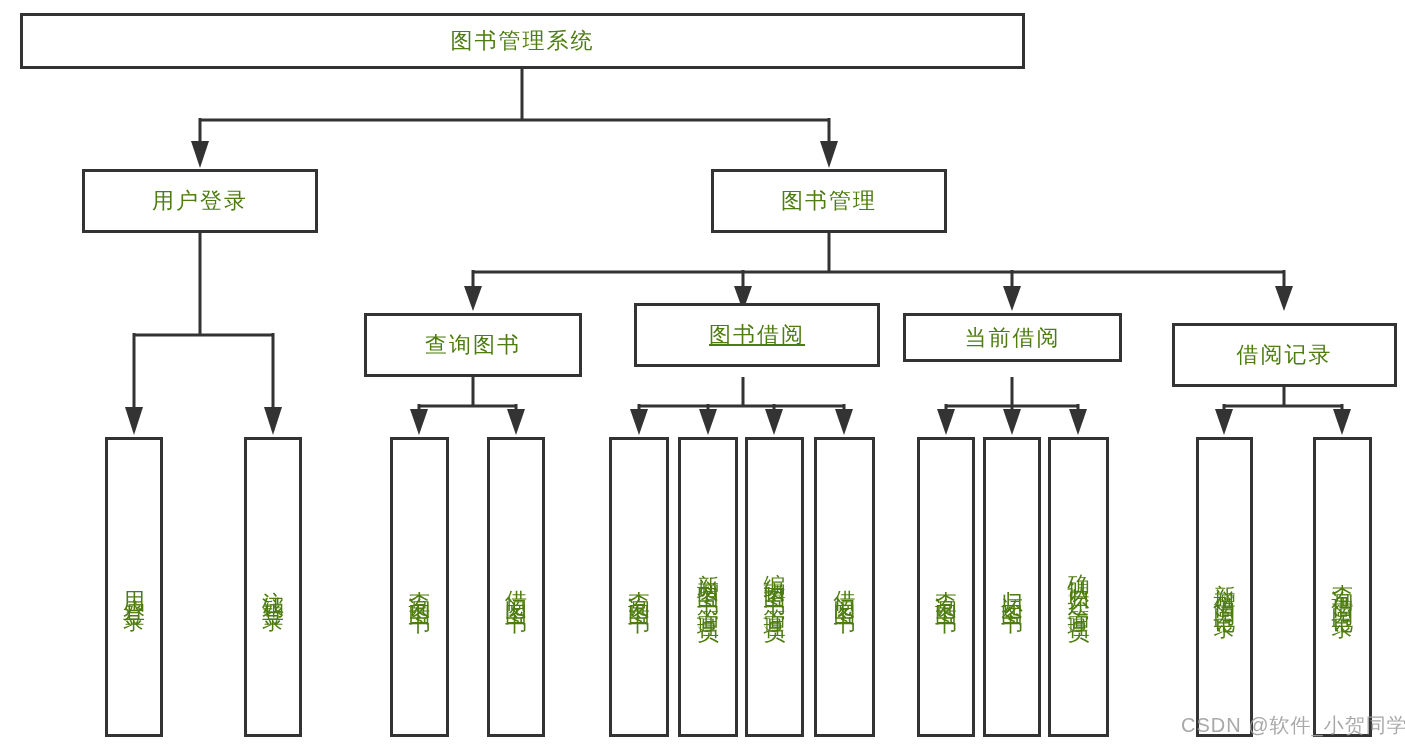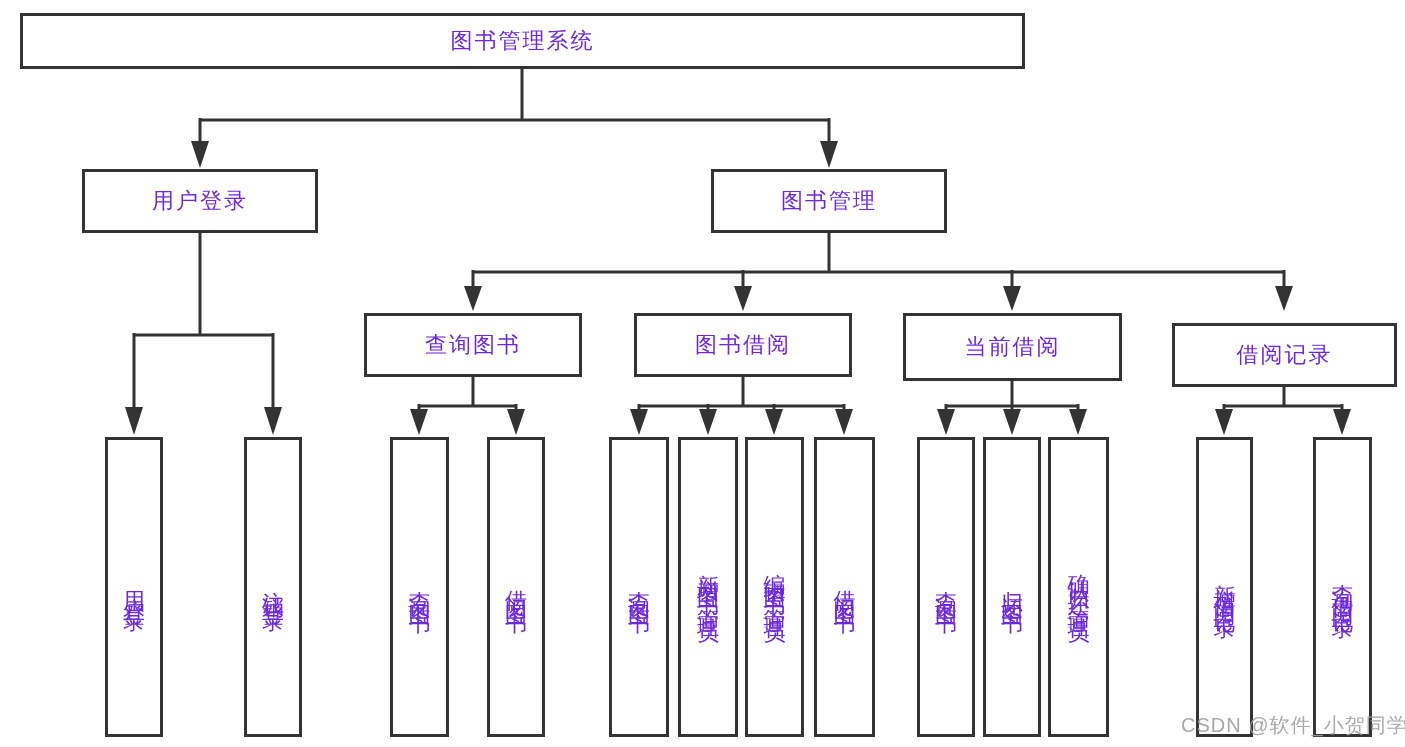--- a/index.html
+++ b/index.html
@@ -10,21 +10,21 @@
     font-family:"Liberation Sans","DejaVu Sans",sans-serif;
     overflow:hidden;
   }
   .connectors{position:absolute;left:0;top:0;width:1405px;height:747px;}
   .node{
     position:absolute;
     box-sizing:border-box;
     border:3px solid #333333;
     background:#ffffff;
     display:flex;align-items:center;justify-content:center;
-    color:#6d28d9;
+    color:#4d7c0f;
     font-size:22px;
     letter-spacing:2px;
     line-height:1;
     z-index:2;
   }
   .vnode .vtext{
     writing-mode:vertical-rl;
     text-orientation:mixed;
     letter-spacing:7px;
     font-size:22px;
@@ -92,24 +92,24 @@
   <div class="node" style="left:82px;top:169px;width:236px;height:64px;">
     <span>用户登录</span>
   </div>
   <div class="node" style="left:711px;top:169px;width:236px;height:64px;text-align:right;">
     <span>图书管理</span>
   </div>
 
   <div class="node" style="left:364px;top:313px;width:218px;height:64px;">
     <span>查询图书</span>
   </div>
-  <div class="node" style="left:634px;top:313px;width:218px;height:64px;">
+  <div class="node" style="left:634px;top:303px;width:246px;height:64px;text-decoration:underline;">
     <span>图书借阅</span>
   </div>
-  <div class="node" style="left:903px;top:313px;width:219px;height:68px;">
+  <div class="node" style="left:903px;top:313px;width:219px;height:49px;">
     <span>当前借阅</span>
   </div>
   <div class="node" style="left:1172px;top:323px;width:225px;height:64px;">
     <span>借阅记录</span>
   </div>
 
   <div class="node vnode" style="left:105px;top:437px;width:58px;height:300px;">
     <span class="vtext">用户登录</span>
   </div>
   <div class="node vnode" style="left:244px;top:437px;width:58px;height:300px;">

